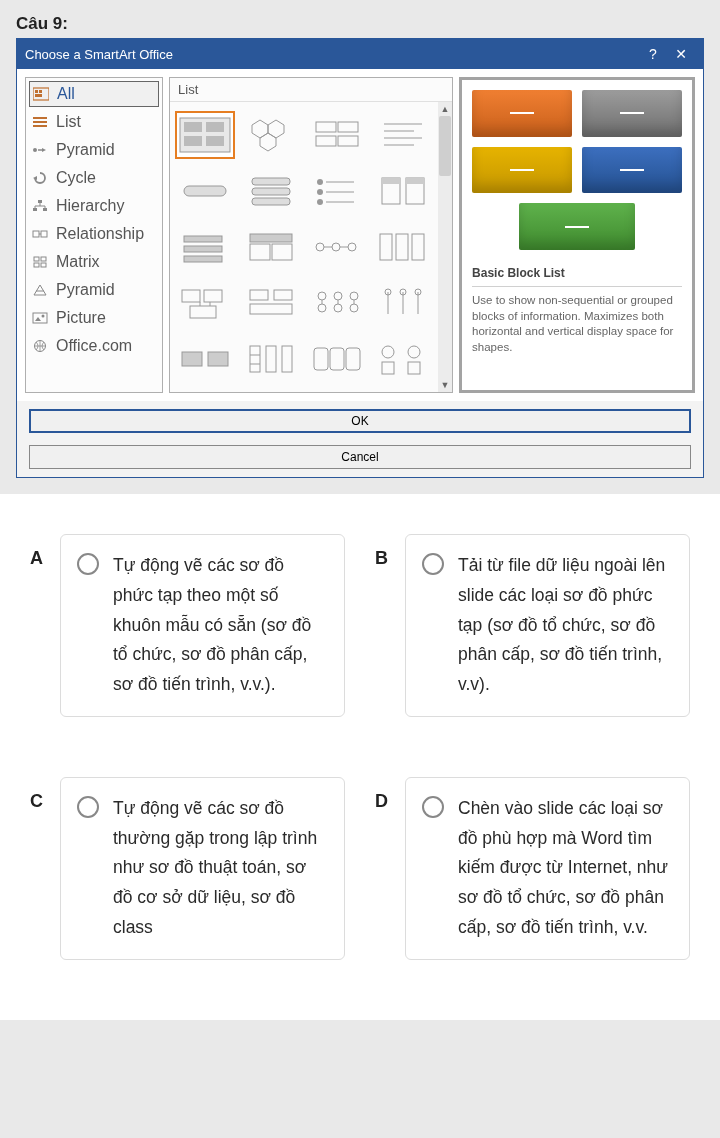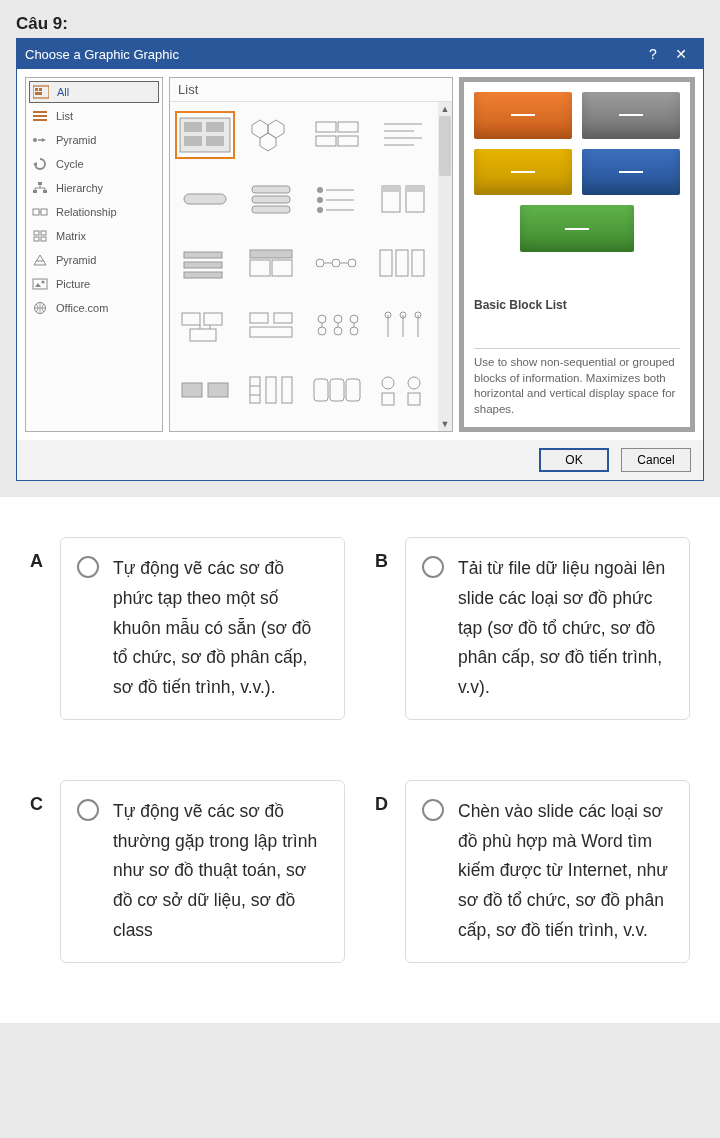--- a/index.html
+++ b/index.html
@@ -40,21 +40,21 @@
     padding: 8px;
     gap: 6px;
     background: #fff;
   }
 
   
   .cat-list {
     width: 142px;
     border: 1px solid #afafaf;
     background: #fcfcfc;
-    font-size: 11px;
+    font-size: 16px;
     padding: 2px 0;
   }
   .cat-item {
     display: flex; align-items: center;
     padding: 5px 6px;
     gap: 8px;
     cursor: pointer;
     color: #555;
   }
   .cat-item.selected {
@@ -118,24 +118,24 @@
     height: 14px; font-size: 9px; color: #666;
     display: flex; align-items: center; justify-content: center;
     background: #ececec;
   }
   .scrollbar .track { position: absolute; top: 14px; bottom: 14px; left: 0; right: 0; }
   .scrollbar .grip { position: absolute; top: 0; left: 1px; right: 1px; height: 60px; background: #cfcfcf; border-radius: 2px; }
 
   
   .preview {
     width: 242px;
-    border: 5px solid #a3a3a3;
+    border: 3px solid #a3a3a3;
     background: #fff;
     padding: 10px;
-    display: flex; flex-direction: column; gap: 30px;
+    display: flex; flex-direction: column;
   }
   .preview-blocks {
     height: 160px;
     display: grid;
     grid-template-columns: 1fr 1fr;
     gap: 10px;
     margin-bottom: 10px;
   }
   .blk {
     border-radius: 2px;
@@ -150,20 +150,21 @@
   .blk.green  { background: linear-gradient(#5fb24c,#3f8a2e); }
   .blk.span2  { grid-column: 1 / 3; width: 55%; margin: 0 auto; }
 
   .preview-title { font-weight: 700; font-size: 12px; color: #444; margin: 6px 0; }
   .preview-desc { font-size: 11.5px; color: #666; line-height: 1.35; border-top: 1px solid #d0d0d0; padding-top: 6px; }
 
   .dialog-footer {
     display: flex; justify-content: flex-end; gap: 12px;
     padding: 8px 12px;
     background: #f3f3f3;
+    flex-direction: column;
   }
   .dlg-btn {
     min-width: 70px; height: 24px; font-size: 12px;
     border: 1px solid #888; background: #f0f0f0;
     cursor: pointer;
   }
   .dlg-btn.primary { border: 2px solid #2a5799; }
 
   
   .answers-wrap {
@@ -191,21 +192,21 @@
   .ans-text { font-size: 17.5px; line-height: 1.7; color: #2a2a2a; }
 </style>
 </head>
 <body>
 
 <div class="question-area">
   <div class="q-label">Câu 9:</div>
 
   <div class="dialog">
     <div class="titlebar">
-      <span class="title">Choose a Graphic Graphic</span>
+      <span class="title">Choose a SmartArt Office</span>
       <span class="tbtn">?</span>
       <span class="tbtn">✕</span>
     </div>
 
     <div class="dialog-body">
 
       <div class="cat-list">
         <div class="cat-item selected">
           <span class="cat-icon">
             <svg viewBox="0 0 16 14">

